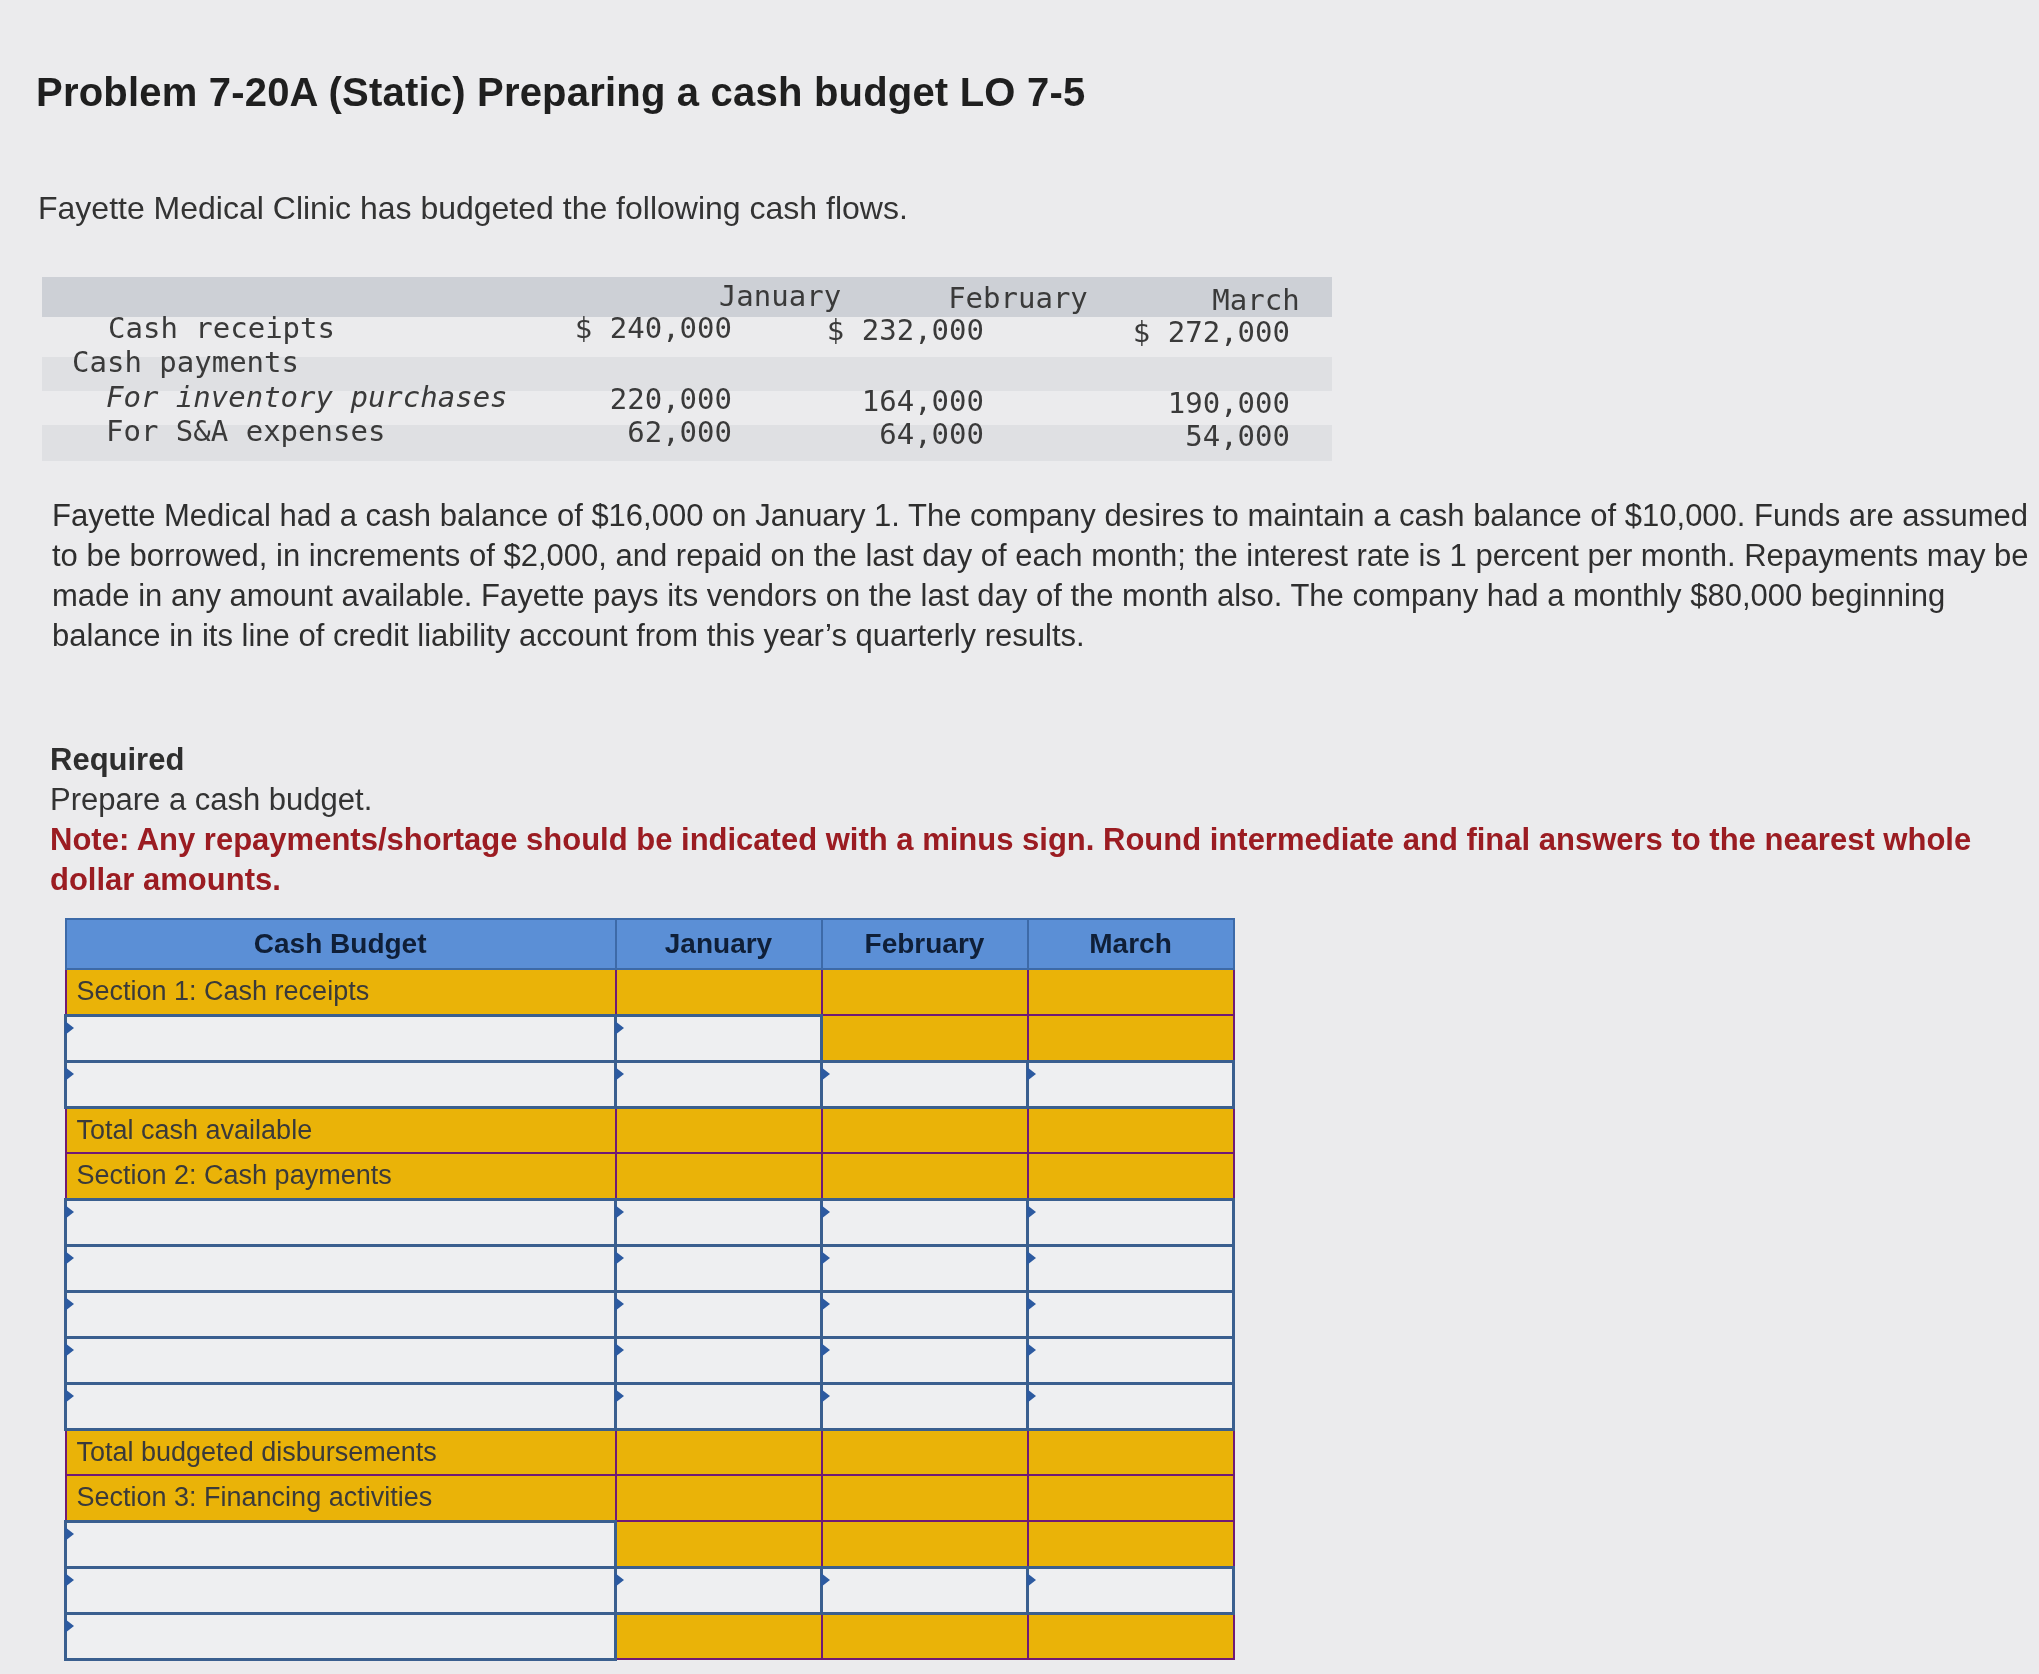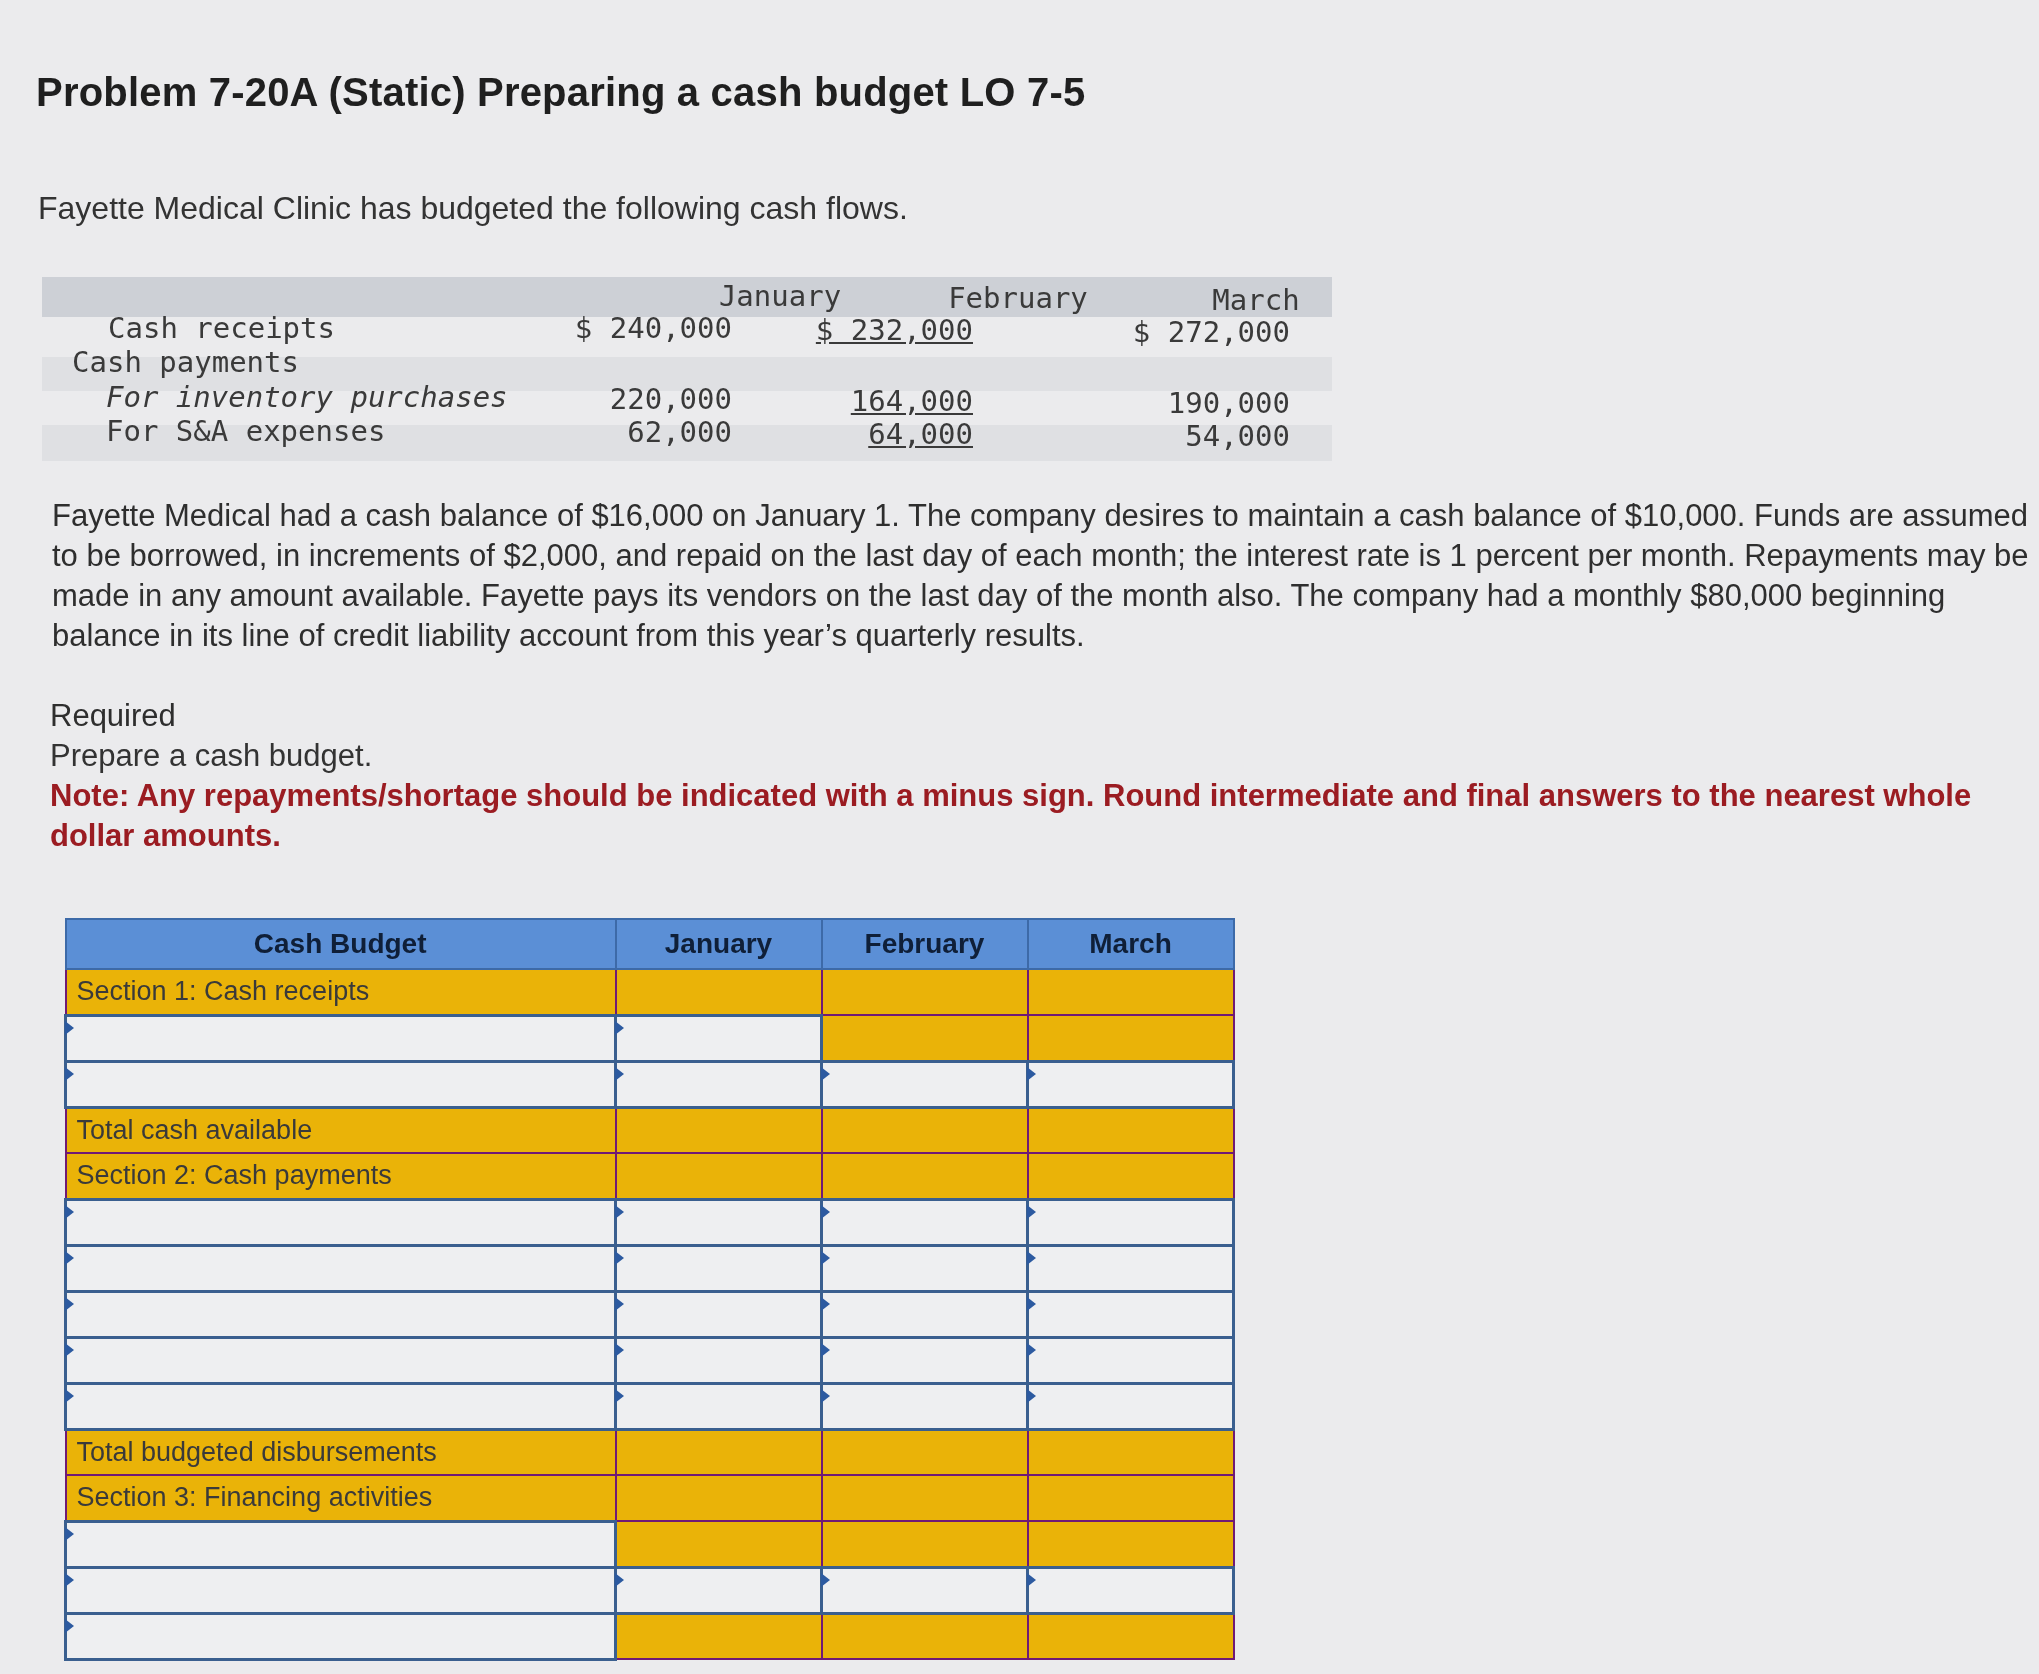--- a/index.html
+++ b/index.html
@@ -30,36 +30,36 @@
     position: absolute; left: 0; top: 0; width: 1290px; height: 40px;
     background: #cdd0d6;
   }
   .given .band {
     position: absolute; left: 0; width: 1290px; background: #dfe0e3;
   }
   .given .cell { position: absolute; white-space: pre; }
   .given .lbl { left: 30px; }
   .given .lbl.indent { left: 64px; }
   .given .c1 { right: 600px; text-align: right; }
-  .given .c2 { right: 359px; text-align: right; text-decoration: underline; }
+  .given .c2 { right: 348px; text-align: right; }
   .given .c3 { right: 42px; text-align: right; }
   .given .mh { text-align: center; width: 180px; }
   .given .mh1 { left: 648px; }
   .given .mh2 { left: 886px; }
   .given .mh3 { left: 1124px; }
 
   .para {
     position: absolute; left: 52px; top: 496px; width: 1990px;
     font-size: 31px; line-height: 40px; color: #2e2e2e;
   }
   .req {
     position: absolute; left: 50px; top: 696px; width: 1990px;
     font-size: 31px; line-height: 40px;
   }
-  .req .heading { font-weight: normal; color: #2e2e2e; }
+  .req .heading { font-weight: bold; color: #2e2e2e; margin-top: 44px; }
   .req .task { color: #333; }
   .req .note { font-weight: bold; color: #9b1c22; }
 
   
   .budget {
     position: absolute; left: 64px; top: 918px;
     border-collapse: collapse;
     font-family: "Liberation Sans", sans-serif;
   }
   .budget th {

